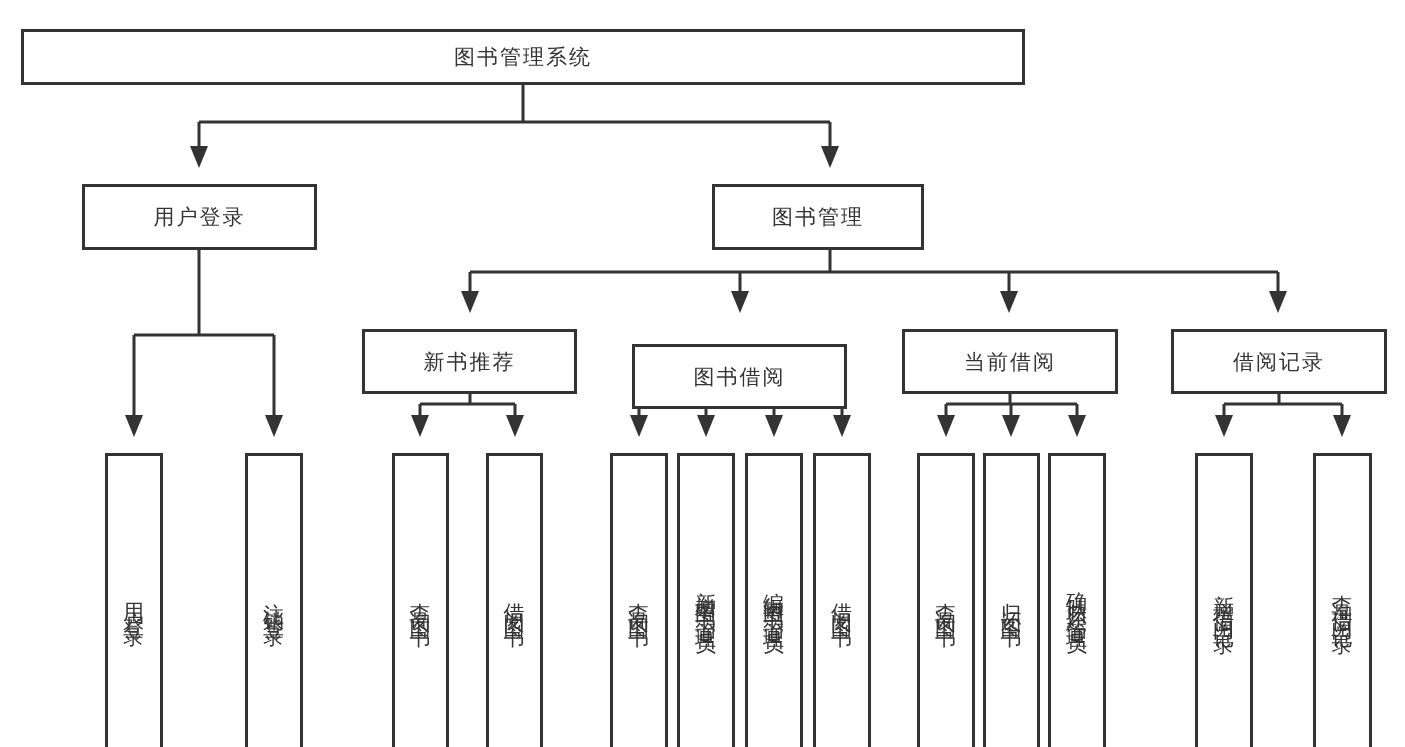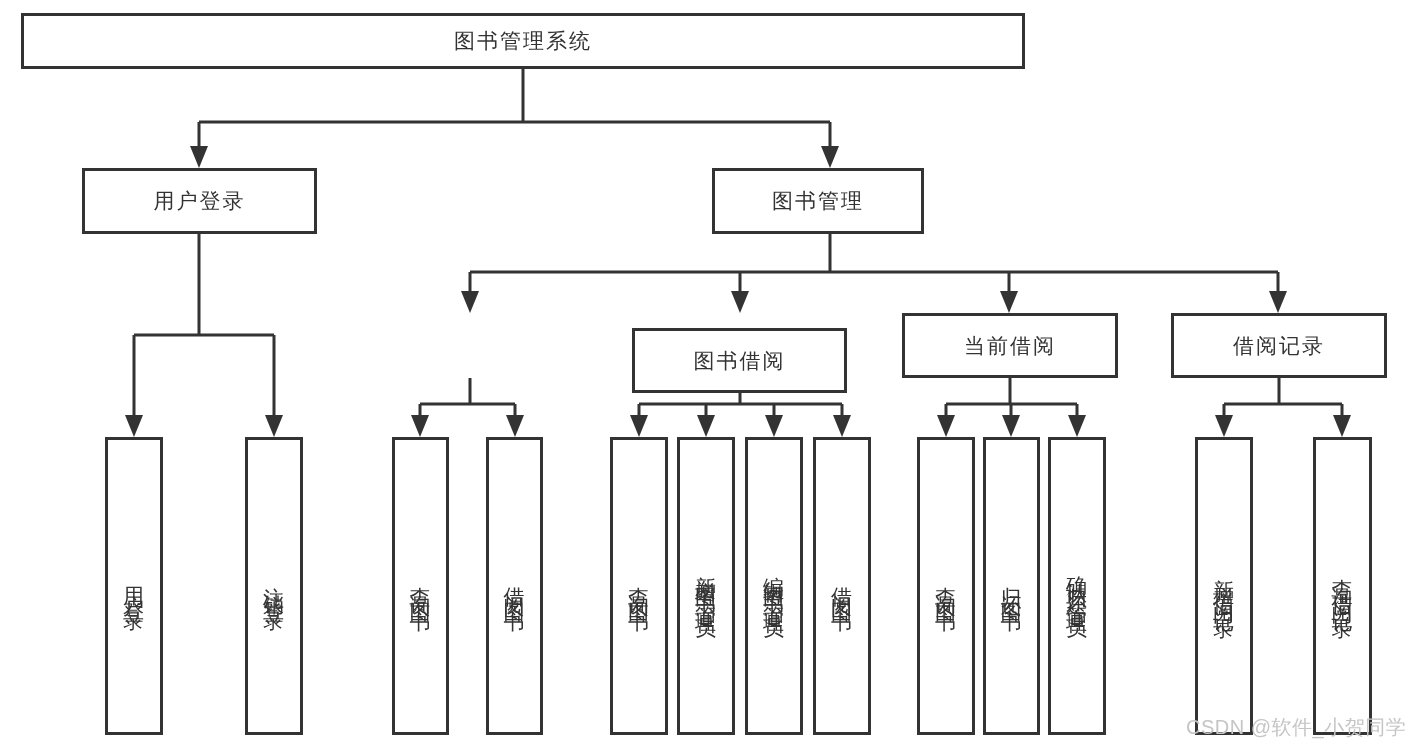--- a/index.html
+++ b/index.html
@@ -14,20 +14,21 @@
   .layer { position: absolute; left: 0; top: 0; }
   .node {
     position: absolute;
     background: #ffffff;
     border: 3px solid #333333;
     box-sizing: border-box;
     display: flex;
     align-items: center;
     justify-content: center;
     color: #333333;
+    margin-top: 16px;
   }
   .h-node { font-size: 21px; letter-spacing: 2px; white-space: nowrap; }
   .v-node {
     writing-mode: vertical-rl;
     font-size: 21px;
     letter-spacing: 8px;
     line-height: 1;
   }
   .watermark {
     position: absolute;
@@ -83,20 +84,23 @@
     <span>图书管理系统</span>
   </div>
 
   <div class="node h-node" style="left:82px;top:168px;width:235px;height:66px;">
     <span>用户登录</span>
   </div>
   <div class="node h-node" style="left:712px;top:168px;width:212px;height:66px;">
     <span>图书管理</span>
   </div>
 
+  <div class="node h-node" style="left:362px;top:313px;width:215px;height:65px;">
+    <span>新书推荐</span>
+  </div>
   <div class="node h-node" style="left:632px;top:328px;width:215px;height:65px;">
     <span>图书借阅</span>
   </div>
   <div class="node h-node" style="left:902px;top:313px;width:216px;height:65px;font-family:Liberation Serif, serif;">
     <span>当前借阅</span>
   </div>
   <div class="node h-node" style="left:1171px;top:313px;width:216px;height:65px;">
     <span>借阅记录</span>
   </div>
 
@@ -137,15 +141,14 @@
     <span>确认归还（管理员）</span>
   </div>
 
   <div class="node v-node" style="left:1195px;top:437px;width:58px;height:298px;">
     <span>新增借阅记录</span>
   </div>
   <div class="node v-node" style="left:1313px;top:437px;width:59px;height:298px;">
     <span>查询借阅记录</span>
   </div>
 
-  <div class="watermark">CSDN @软件_小贺同学</div>
 
 </div>
 
 </body></html>

